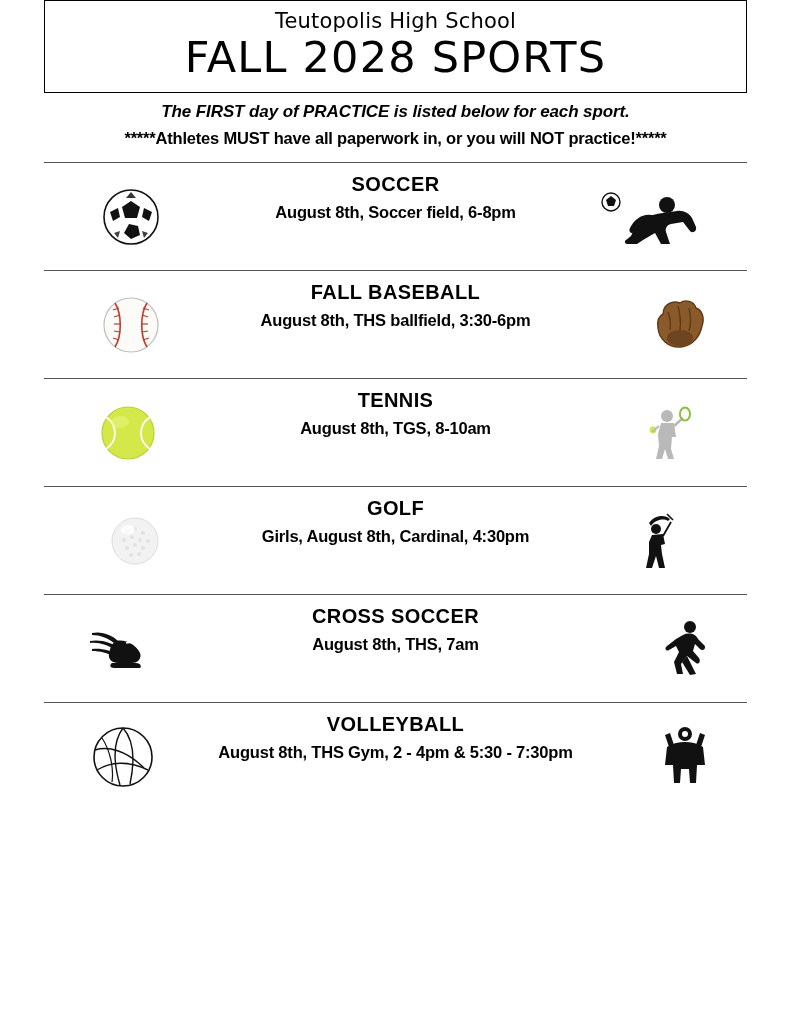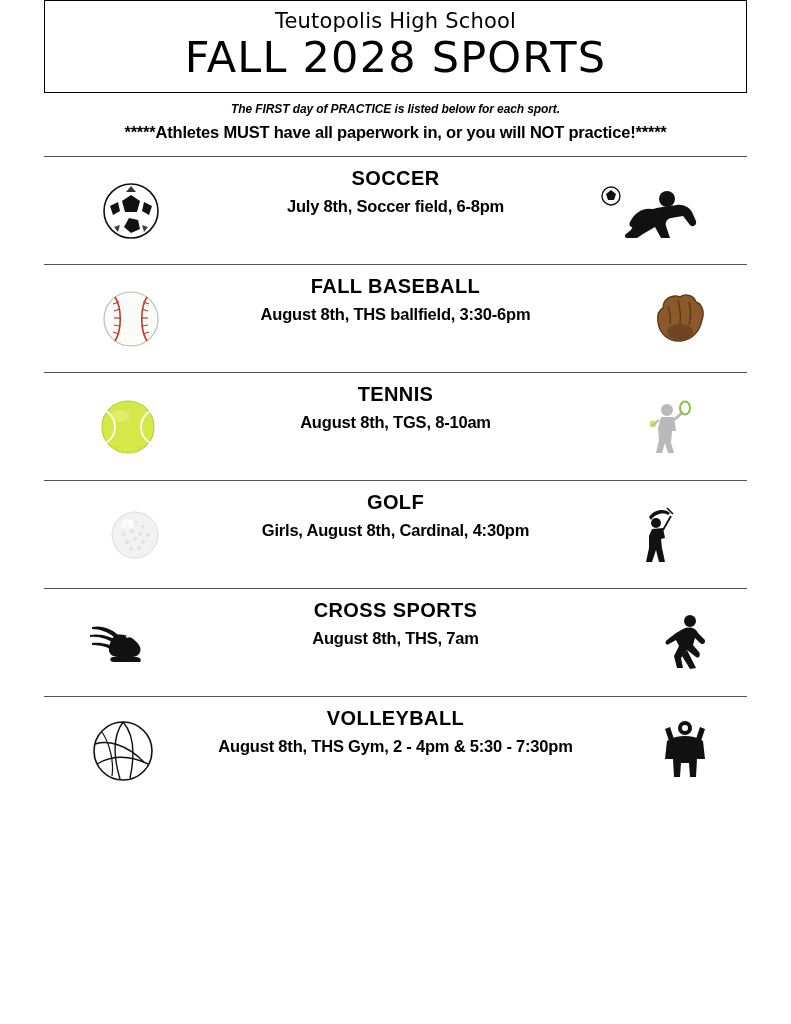--- a/index.html
+++ b/index.html
@@ -38,21 +38,21 @@
     font-size: 43px;
     font-weight: 400;
     letter-spacing: 1.2px;
     margin-top: 2px;
     line-height: 1.05;
     font-family: "DejaVu Sans", sans-serif;
   }
   
   .sub1 {
     text-align: center;
-    font-size: 12px;
+    font-size: 17px;
     font-weight: bold;
     font-style: italic;
     margin-top: 9px;
     letter-spacing: -0.1px;
   }
   .sub2 {
     text-align: center;
     font-size: 16.5px;
     font-weight: bold;
     margin-top: 7px;
@@ -137,21 +137,21 @@
           <polygon points="29,4 34,10 24,10" fill="#111" opacity="0.85"></polygon>
           <polygon points="8,24 16,20 18,29 11,33" fill="#111"></polygon>
           <polygon points="50,24 42,20 40,29 47,33" fill="#111"></polygon>
           <polygon points="22,45 27,36 36,38 38,47 29,51" fill="#111"></polygon>
           <polygon points="12,45 18,43 16,50" fill="#111" opacity="0.8"></polygon>
           <polygon points="46,45 40,43 42,50" fill="#111" opacity="0.8"></polygon>
         </svg>
       </div>
       <div class="sport-center">
         <div class="sport-name">SOCCER</div>
-        <div class="sport-detail">July 8th, Soccer field, 6-8pm</div>
+        <div class="sport-detail">August 8th, Soccer field, 6-8pm</div>
       </div>
       <div class="icon-right">
         <svg width="104" height="62" viewBox="0 0 104 62">
           <circle cx="14" cy="16" r="9" fill="#ffffff" stroke="#111" stroke-width="1.4"></circle>
           <polygon points="14,10 19,14 17,20 11,20 9,14" fill="#111"></polygon>
           <path d="M34 50 C40 36 52 28 66 27 L80 25 C86 24 92 27 95 32 L99 41 C100 45 96 48 93 45 L86 36 L74 38 C70 39 68 42 69 46 L73 58 L64 58 L58 47 L46 54 L40 58 L30 58 C28 58 27 55 29 54 Z" fill="#111"></path>
           <circle cx="70" cy="19" r="8" fill="#111"></circle>
           <path d="M58 30 C48 26 38 32 33 42 C31 46 35 49 38 46 C42 38 50 34 58 37 Z" fill="#111"></path>
         </svg>
       </div>
@@ -258,21 +258,21 @@
         <svg width="70" height="56" viewBox="0 0 70 56">
           <path d="M6 12 C16 10 26 14 32 20 L28 22 C22 17 14 14 6 14 Z" fill="#111"></path>
           <path d="M4 20 C15 18 26 22 33 27 L29 29 C22 24 13 21 4 22 Z" fill="#111"></path>
           <path d="M6 28 C16 27 26 30 32 34 L28 36 C22 32 14 30 6 30 Z" fill="#111"></path>
           <path d="M30 20 C40 18 50 24 54 32 C56 37 52 42 46 42 L32 42 C26 42 22 38 23 33 C24 27 26 22 30 20 Z" fill="#111"></path>
           <path d="M26 42 L50 42 C54 42 56 45 54 47 L28 47 C24 47 23 44 26 42 Z" fill="#111"></path>
           <path d="M40 22 C46 20 52 24 54 29" stroke="#fff" stroke-width="1.4" fill="none"></path>
         </svg>
       </div>
       <div class="sport-center">
-        <div class="sport-name">CROSS SPORTS</div>
+        <div class="sport-name">CROSS SOCCER</div>
         <div class="sport-detail">August 8th, THS, 7am</div>
       </div>
       <div class="icon-right">
         <svg width="48" height="62" viewBox="0 0 48 62">
           <circle cx="27" cy="9" r="6" fill="#111"></circle>
           <path d="M20 17 C26 14 33 16 35 21 L41 27 C44 30 40 34 37 31 L32 26 L30 33 L36 40 C38 43 36 47 33 45 L24 38 L18 46 L20 56 L14 56 L11 44 L16 34 L13 28 L6 32 C3 34 1 30 4 28 L13 21 Z" fill="#111"></path>
           <path d="M24 38 L33 56 L27 57 L19 44 Z" fill="#111"></path>
         </svg>
       </div>
     </div>

